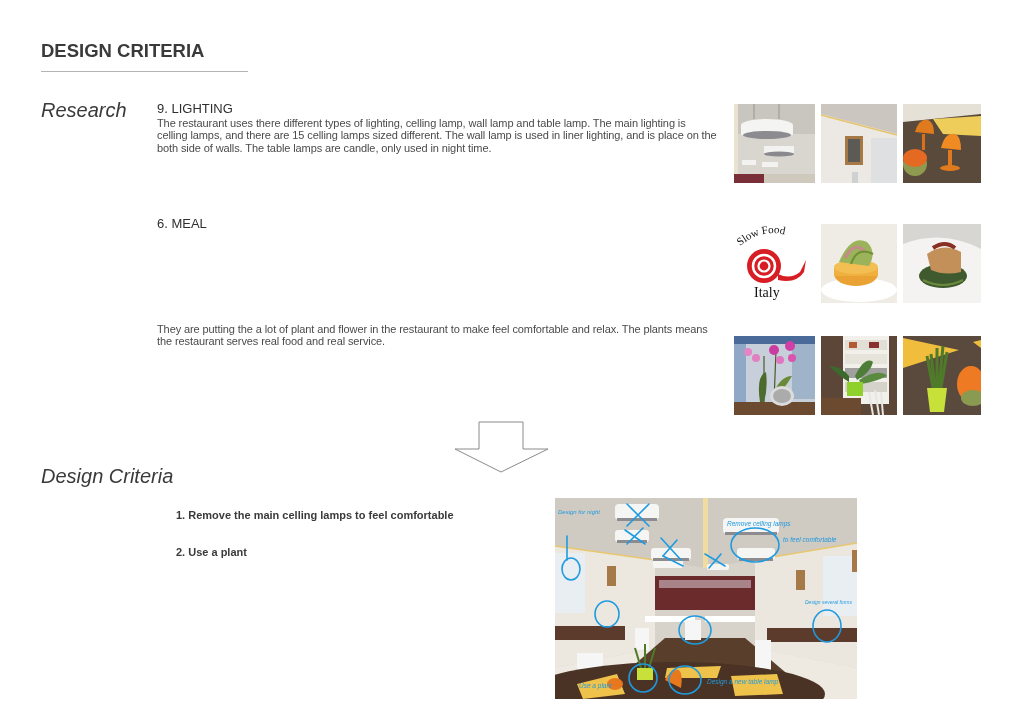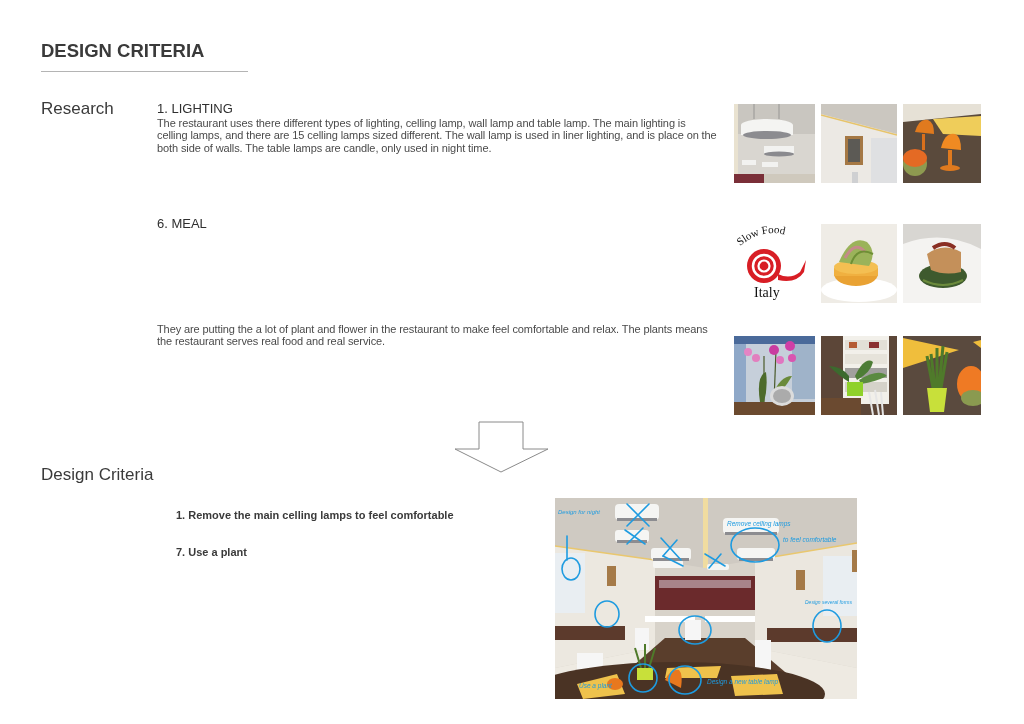--- a/index.html
+++ b/index.html
@@ -8,21 +8,21 @@
 
     .page-title {
       position: absolute; left: 41px; top: 40px;
       font-size: 18.5px; font-weight: bold; color: #3a3a3a; letter-spacing: 0px;
     }
     .title-divider {
       position: absolute; left: 41px; top: 71px; width: 207px; height: 1px;
       background: #b4b4b4;
     }
     .section-label {
-      position: absolute; left: 41px; font-size: 17px; color: #3a3a3a;
+      position: absolute; left: 41px; font-size: 20px; color: #3a3a3a; font-style: italic;
     }
     .research-item { position: absolute; left: 157px; width: 560px; }
     .research-item h3 {
       font-size: 13px; font-weight: normal; color: #2f2f2f; line-height: 14px; margin-bottom: 1px;
     }
     .research-item p {
       font-size: 11px; line-height: 12.3px; color: #4a4a4a; letter-spacing: -0.1px;
     }
 
     .thumb {
@@ -44,21 +44,21 @@
   </style>
 </head>
 <body>
 
 <div class="page-title">DESIGN CRITERIA</div>
 <div class="title-divider"></div>
 
 <div class="section-label" style="top:99px;">Research</div>
 
 <div class="research-item" style="top:102px;">
-  <h3>1. LIGHTING</h3>
+  <h3>9. LIGHTING</h3>
   <p>The restaurant uses there different types of lighting, celling lamp, wall lamp and table lamp. The main lighting is celling lamps, and there are  15 celling lamps sized different. The wall lamp is used in liner lighting, and is place on the both side of walls. The table lamps are candle, only used in night time.</p>
 </div>
 
 <div class="research-item" style="top:217px;">
   <h3>6. MEAL</h3>
 </div>
 
 <div class="research-item" style="top:323px;">
   <p>They are putting the a lot of plant and flower in the restaurant to make feel comfortable and relax. The plants means the restaurant serves real food and real service.</p>
 </div>
@@ -194,21 +194,21 @@
 </div>
 
 <svg class="arrow" viewBox="0 0 98 56">
   <polygon points="26,2 70,2 70,29 95,29 48,52 2,29 26,29" fill="#ffffff" stroke="#8a8a8a" stroke-width="1"></polygon>
 </svg>
 
 <div class="section-label" style="top:465px;">Design Criteria</div>
 
 <ul class="criteria-list">
   <li>1. Remove the main celling lamps to feel comfortable</li>
-  <li>7. Use a plant</li>
+  <li>2. Use a plant</li>
 </ul>
 
 <div class="main-photo">
   <svg width="302" height="201" viewBox="0 0 302 201">
 
     <rect width="302" height="201" fill="#d8d3ca"></rect>
     <polygon points="0,0 302,0 302,45 200,62 150,70 100,62 0,48" fill="#cfcac2"></polygon>
     <polygon points="0,48 100,62 100,150 0,170" fill="#ece8e0"></polygon>
     <polygon points="302,45 200,62 200,150 302,170" fill="#ebe7df"></polygon>
     <line x1="0" y1="48" x2="100" y2="62" stroke="#e9c76e" stroke-width="1.5"></line>

